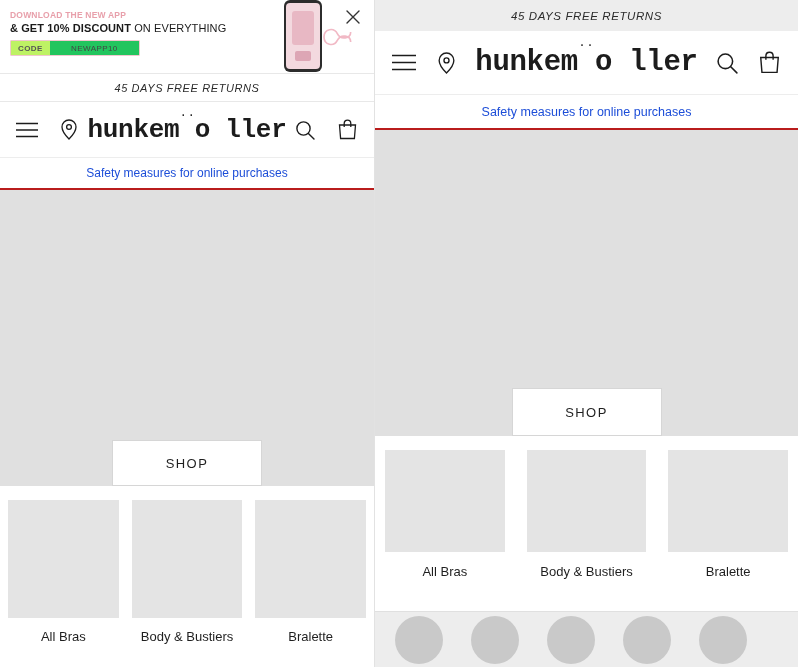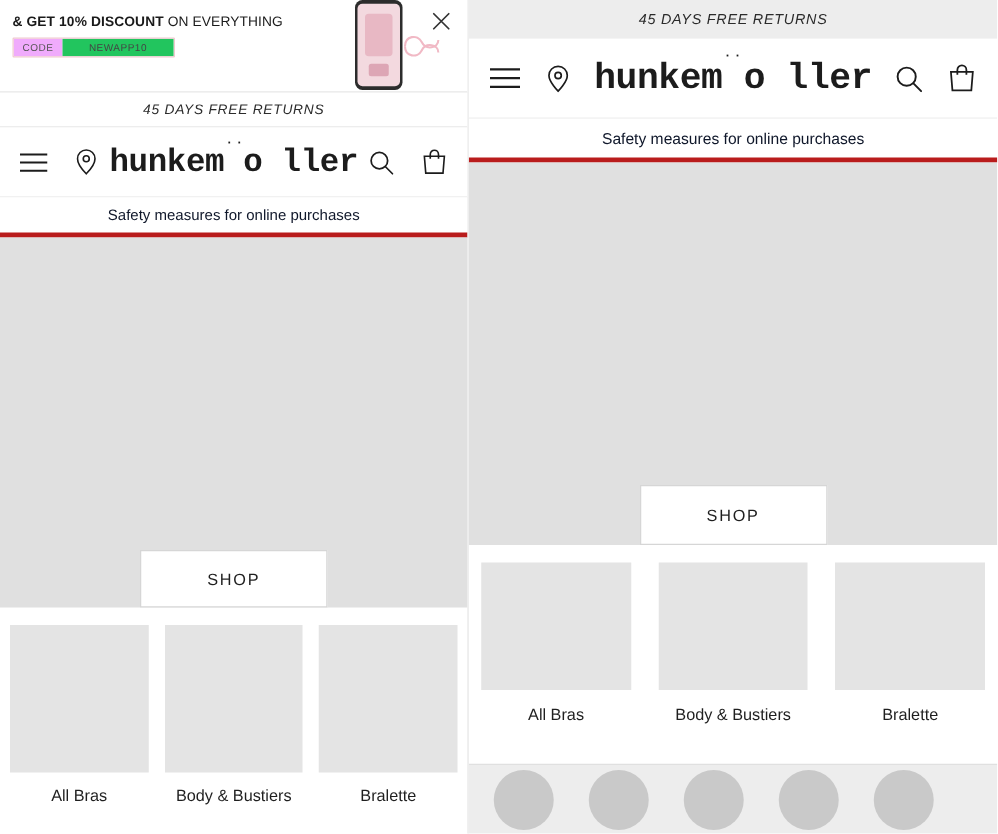--- a/index.html
+++ b/index.html
@@ -62,23 +62,23 @@
     align-items: stretch;
     margin-top: 6px;
     border: 1px solid #f0c8cf;
     width: 130px;
     height: 16px;
     border-radius: 1px;
     overflow: hidden;
   }
   .promo-code-label {
     font-size: 8px;
-    font-weight: normal;
+    font-weight: bold;
     color: #555;
-    background: #f0abfc;
+    background: #bef264;
     padding: 0 7px;
     display: flex;
     align-items: center;
     letter-spacing: 0.4px;
   }
   .promo-code-value {
     font-size: 8px;
     font-weight: normal;
     color: #444;
     background: #22c55e;
@@ -198,23 +198,23 @@
     cursor: pointer;
   }
 
   
   .safety-bar {
     height: 32px;
     display: flex;
     align-items: center;
     justify-content: center;
     font-size: 12px;
-    color: #0f172a;
-    background: #ffffff;
-    border-bottom: 4px solid #b91c1c;
+    color: #1d4ed8;
+    background: #ffffff;
+    border-bottom: 2px solid #b91c1c;
     text-align: right;
   }
 
   
   .hero {
     position: relative;
     background: #e0e0e0;
     height: 296px;
     display: flex;
     align-items: flex-end;
@@ -328,20 +328,21 @@
 </style>
 </head>
 <body>
 
 <div class="screen">
 
   <div class="pane-left">
 
     <div class="app-promo">
       <div class="promo-text">
+        <div class="promo-line1">DOWNLOAD THE NEW APP</div>
         <div class="promo-line2"><span>&amp; GET 10% DISCOUNT</span><span class="light"> ON EVERYTHING</span></div>
         <div class="promo-code-row">
           <span class="promo-code-label">CODE</span>
           <span class="promo-code-value">NEWAPP10</span>
         </div>
       </div>
 
       <div class="promo-phone">
         <div class="promo-phone-inner"></div>
       </div>

